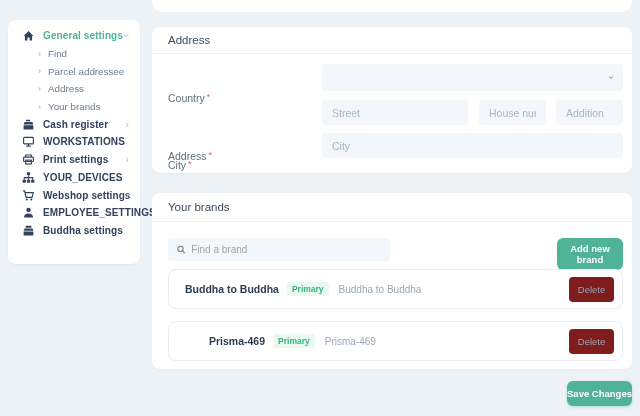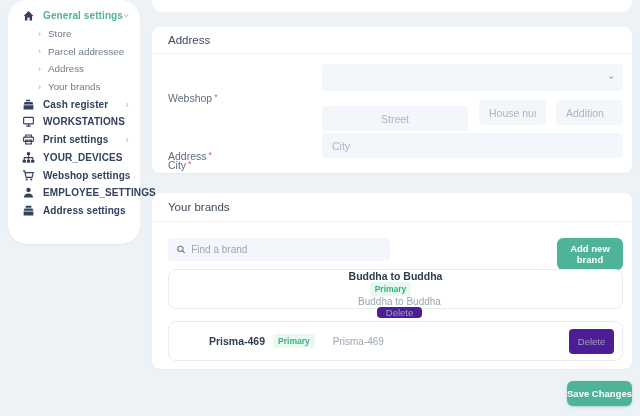--- a/index.html
+++ b/index.html
@@ -1,21 +1,21 @@
 <!DOCTYPE html>
 <html><head>
 <meta charset="utf-8">
 <style>
   * { margin:0; padding:0; box-sizing:border-box; }
   html,body { width:640px; height:416px; overflow:hidden; }
   body { background:#edf2f6; font-family:"Liberation Sans", sans-serif; position:relative; }
 
   
-  .sidebar { position:absolute; left:8px; top:0; width:132px; height:244px;
-             background:#fff; border-radius:19px; box-shadow:0 1px 2px rgba(20,40,70,.05);
+  .sidebar { position:absolute; left:8px; top:20px; width:132px; height:244px;
+             background:#fff; border-radius:8px; box-shadow:0 1px 2px rgba(20,40,70,.05);
              padding-top:7px; }
   .s-item { height:17.7px; display:flex; align-items:center; padding-left:14px; position:relative; cursor:pointer; }
   .s-item .ic { width:13px; height:13px; margin-right:8px; flex:0 0 13px; display:flex; align-items:center; }
   .s-item .lbl { font-size:10px; font-weight:700; color:#33415c; letter-spacing:.1px; white-space:nowrap; }
   .s-item.active .lbl { color:#4fb39a; }
   .s-sub { height:17.7px; display:flex; align-items:center; padding-left:30px; cursor:pointer; }
   .s-sub .bullet { color:#a3aeba; font-size:9px; margin-right:7px; }
   .s-sub .lbl { font-size:9.8px; color:#6e7c8c; white-space:nowrap; }
   .chev { position:absolute; right:11px; color:#b6c0ca; font-size:11px; line-height:1; }
   .chev.down { transform:rotate(90deg); }
@@ -30,45 +30,45 @@
 
   #address-card { top:27px; height:146px; }
   .f-label { position:absolute; left:16px; font-size:10.5px; color:#5f6d7d; }
   .req { color:#e25c5c; font-size:9px; vertical-align:top; margin-left:2px; }
   .inp { background:#f3f6fa; border:none; border-radius:4px; font-size:10.5px;
          color:#42505f; padding:0 10px; font-family:"Liberation Sans",sans-serif; outline:none; }
   .inp::placeholder { color:#aab6c2; }
   #country-select { position:absolute; left:170px; top:37px; width:301px; height:27px;
                     background:#f3f6fa; border-radius:4px; cursor:pointer; }
   #country-select .sel-chev { position:absolute; right:10px; top:8px; color:#8a97a5; font-size:10px; transform:rotate(90deg); }
-  #street-input   { position:absolute; left:170px; top:79px;  width:146px; height:25px;text-align:center; }
+  #street-input   { position:absolute; left:170px; top:73px;  width:146px; height:25px; }
   #house-input    { position:absolute; left:327px; top:73px;  width:67px;  height:25px; text-align:left; }
   #addition-input { position:absolute; left:404px; top:73px;  width:67px;  height:25px; }
   #city-input     { position:absolute; left:170px; top:106px; width:301px; height:25px; }
 
   #brands-card { top:193px; height:176px; }
   #brands-card .card-hd { height:29px; }
   .search-wrap { position:absolute; left:16px; top:45px; width:222px; height:23px;
                  background:#f3f6fa; border-radius:4px; display:flex; align-items:center; padding:0 8px; }
   .search-wrap input { background:transparent; border:none; outline:none; font-size:10px;
                        color:#42505f; width:100%; margin-left:5px; font-family:"Liberation Sans",sans-serif; }
   .search-wrap input::placeholder { color:#9aa7b4; }
   .btn-teal { background:#4fb39a; color:#fff; border:none; border-radius:6px;
               font-size:9.5px; font-weight:700; cursor:pointer; font-family:"Liberation Sans",sans-serif; }
   #add-brand-btn { position:absolute; left:405px; top:45px; width:66px; height:32px; }
   .brand-row { position:absolute; left:16px; width:455px; height:40px;
                border:1px solid #e9edf2; border-radius:8px; background:#fff;
                display:flex; align-items:center; padding:0 8px 0 16px; }
   .brand-row .bname { font-size:10.5px; font-weight:700; color:#2e3b52; margin-right:8px; white-space:nowrap; }
   .badge { background:#e9f9f1; color:#36b37e; font-size:8.5px; font-weight:700;
-           border-radius:3px; padding:2px 5px; margin-right:18px; }
+           border-radius:3px; padding:2px 5px; margin-right:10px; }
   .brand-row .bval { font-size:10px; color:#9aa6b2; flex:1; white-space:nowrap; }
-  .btn-del { background:#4c1d95; color:#98a4b3; border:none; border-radius:4px;
+  .btn-del { background:#7f1d1d; color:#98a4b3; border:none; border-radius:4px;
              width:45px; height:25px; font-size:9.5px; cursor:pointer; font-family:"Liberation Sans",sans-serif; }
-  #brand-row-0 { top:76px;flex-direction:column; }
+  #brand-row-0 { top:76px; }
   #brand-row-1 { top:128px;padding-left:40px; }
 
   #save-btn { position:absolute; left:567px; top:381px; width:65px; height:25px;
               box-shadow:0 1px 3px rgba(79,179,154,.4); }
 
   svg .st { stroke:#33415c; stroke-width:1.4; fill:none; }
   svg .fl { fill:#33415c; }
 </style>
 </head>
 <body>
@@ -78,21 +78,21 @@
     <span class="ic">
       <svg width="13" height="13" viewBox="0 0 16 16">
           <path class="fl" d="M2 8.5L8 2.6l6 5.9h-1.6V14h-3.1v-3.6H6.7V14H3.6V8.5z"></path>
         </svg>
     </span>
     <span class="lbl">General settings</span>
     <span class="chev down">›</span>
   </div>
   <div class="s-sub">
     <span class="bullet">›</span>
-    <span class="lbl">Store</span>
+    <span class="lbl">Find</span>
   </div>
   <div class="s-sub">
     <span class="bullet">›</span>
     <span class="lbl">Parcel addressee</span>
   </div>
   <div class="s-sub">
     <span class="bullet">›</span>
     <span class="lbl">Address</span>
   </div>
   <div class="s-sub">
@@ -159,31 +159,31 @@
         </svg>
     </span>
     <span class="lbl">EMPLOYEE_SETTINGS</span>
   </div>
   <div class="s-item">
     <span class="ic">
       <svg width="13" height="13" viewBox="0 0 16 16">
           <path class="fl" d="M4.5 2h7v2.5h-7zM3 5.5h10l1 2.8H2zM2 9.3h12V14H2z"></path>
         </svg>
     </span>
-    <span class="lbl">Address settings</span>
+    <span class="lbl">Buddha settings</span>
   </div>
 </nav>
 
 <div class="top-strip"></div>
 
 <section class="card" id="address-card">
   <div class="card-hd">Address</div>
 
   <div class="f-label" style="top:65px;">
-    <span>Webshop</span><span class="req">*</span>
+    <span>Country</span><span class="req">*</span>
   </div>
   <div id="country-select">
     <span></span>
     <span class="sel-chev">›</span>
   </div>
 
   <div class="f-label" style="top:99px;margin-top:24px;">
     <span>Address</span><span class="req">*</span>
   </div>
   <input class="inp" id="street-input" placeholder="Street" style="">

